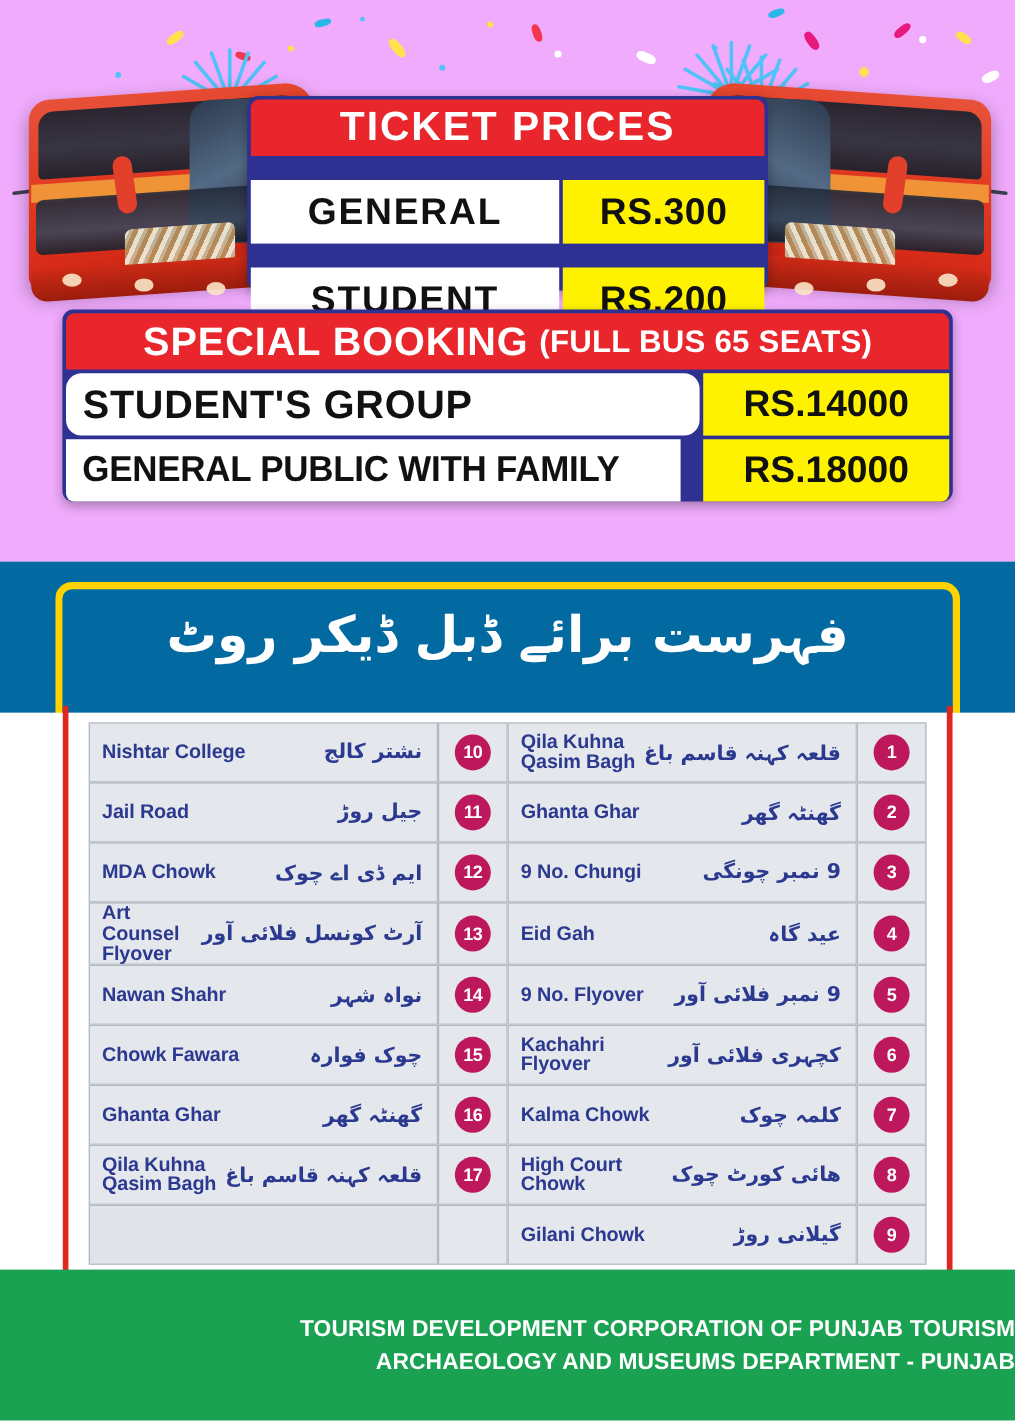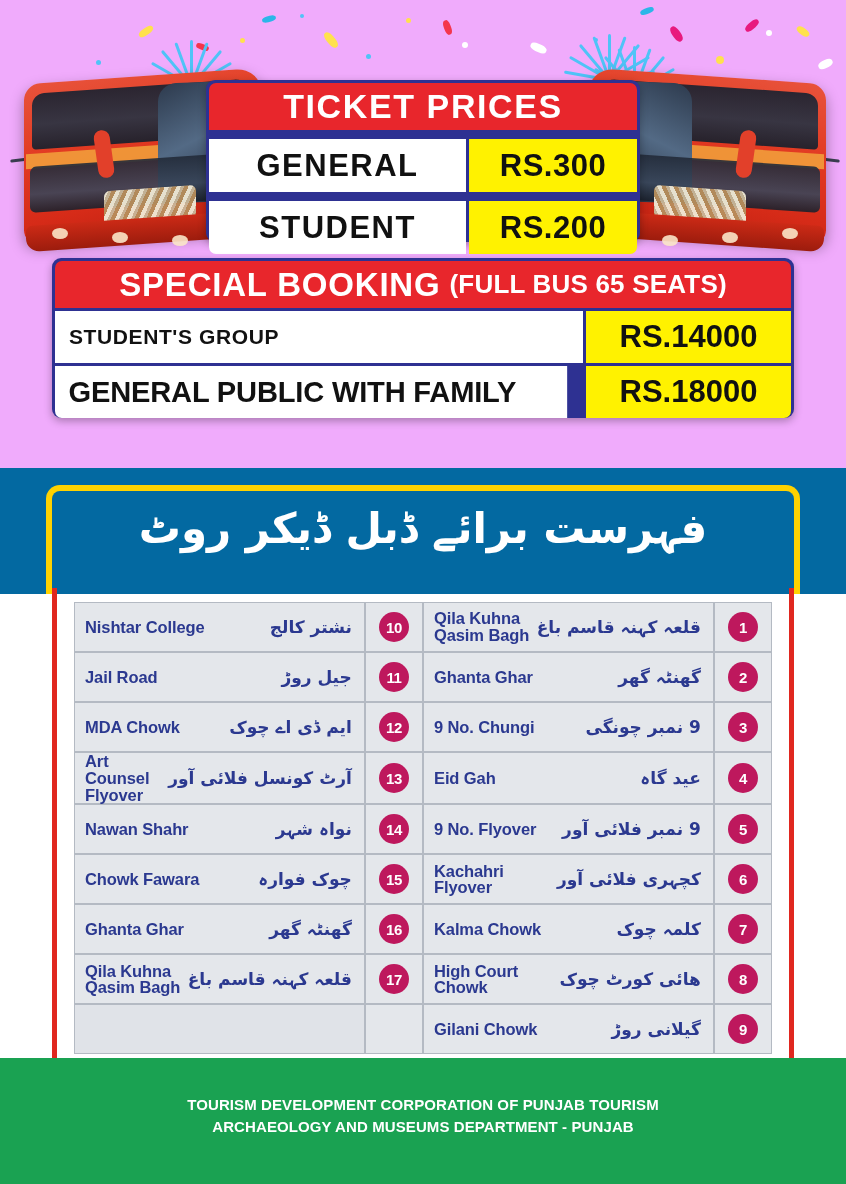--- a/index.html
+++ b/index.html
@@ -127,21 +127,21 @@
     padding: 3px;
     box-shadow: 0 3px 9px rgba(0,0,0,.3);
   }
   .tc-head {
     height: 47px; background: #E8262C;
     border-radius: 7px 7px 0 0;
     display: flex; align-items: center; justify-content: center;
     color: #ffffff;
     font-weight: 800; font-size: 34px; letter-spacing: 1.6px;
   }
-  .tc-row { display: flex; height: 53px; margin-top: 9px; }
+  .tc-row { display: flex; height: 53px; margin-top: 20px; }
   .tc-label {
     flex: 0 0 257px; background: #ffffff;
     display: flex; align-items: center; justify-content: center;
     color: #111111; font-weight: 800; font-size: 31px; letter-spacing: 1.5px;
   }
   .tc-price {
     flex: 1; background: #FFF200; margin-left: 3px;
     display: flex; align-items: center; justify-content: center;
     color: #111111; font-weight: 800; font-size: 31px; letter-spacing: .5px;
   }
@@ -163,22 +163,23 @@
     display: flex; align-items: center; justify-content: center;
     color: #ffffff; white-space: nowrap;
   }
   .sp-head .big { font-weight: 700; font-size: 33px; letter-spacing: .8px; }
   .sp-head .small { font-weight: 800; font-size: 26px; letter-spacing: .2px; margin-left: 9px; }
   .sp-row { display: flex; height: 52px; margin-top: 3px; }
   .sp-label {
     flex: 1; background: #ffffff;
     display: flex; align-items: center;
     padding-left: 14px;
-    color: #111111; font-weight: 800; font-size: 21px; letter-spacing: .6px;
+    color: #111111; font-weight: 800; font-size: 33px; letter-spacing: .6px;
     white-space: nowrap;
+    border-radius: 13px;
   }
   .sp-label.condensed { font-size: 30px; letter-spacing: -.2px; transform: scaleX(.97); transform-origin: left center; }
   .sp-price {
     flex: 0 0 205px; background: #FFF200; margin-left: 3px;
     display: flex; align-items: center; justify-content: center;
     color: #111111; font-weight: 800; font-size: 31px;
   }
   .sp-row.last .sp-label { border-radius: 0 0 0 7px; }
   .sp-row.last .sp-price { border-radius: 0 0 7px 0; }
 
@@ -283,24 +284,24 @@
 
   
   .green-footer {
     position: absolute; left: 0; top: 1058px;
     width: 846px; height: 126px;
     background: #1AA252;
   }
   .footer-text {
     position: absolute; left: 0; top: 36px;
     width: 846px;
-    text-align: center;
+    text-align: right;
     color: #ffffff;
     font-weight: 800;
-    font-size: 15px;
+    font-size: 19px;
     line-height: 1.45;
     letter-spacing: .1px;
   }
 </style>
 </head>
 <body>
 
 <div id="poster">
 
   <div class="blue-panel">

